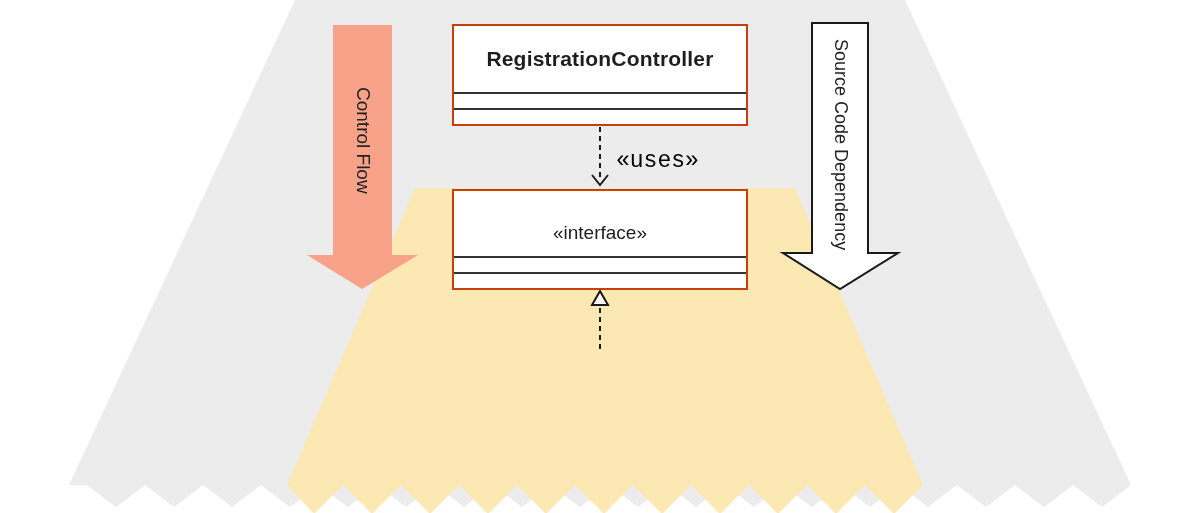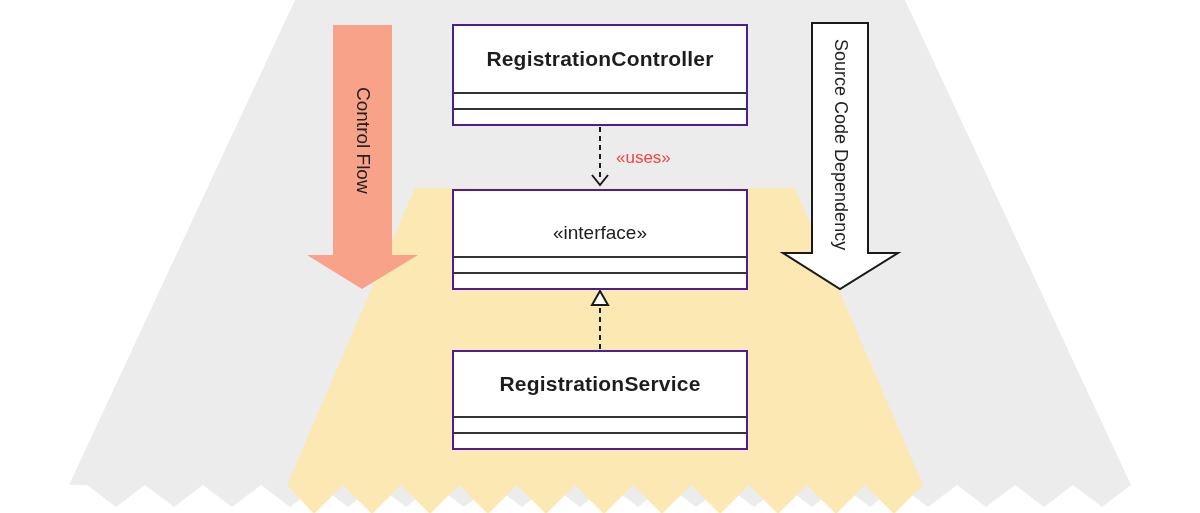--- a/index.html
+++ b/index.html
@@ -15,21 +15,21 @@
   .layer-svg {
     position: absolute;
     left: 0; top: 0;
     width: 1200px; height: 513px;
   }
   
   .uml-box {
     position: absolute;
     box-sizing: border-box;
     background: #ffffff;
-    border: 2px solid #4c1d95;
+    border: 2px solid #c2410c;
     display: flex;
     flex-direction: column;
   }
   .uml-title {
     flex: 1 1 auto;
     display: flex;
     flex-direction: column;
     align-items: center;
     justify-content: center;
     text-align: center;
@@ -47,24 +47,25 @@
   }
   .uml-comp {
     height: 14px;
     flex: 0 0 auto;
     border-top: 2px solid #333333;
     background: #ffffff;
   }
   
   .edge-label {
     position: absolute;
-    font-size: 17px;
+    font-size: 23px;
     font-weight: 400;
-    color: #ef4444;
+    color: #000000;
     white-space: nowrap;
+    font-family: Liberation Mono, monospace;
   }
   
   .v-label {
     position: absolute;
     writing-mode: vertical-rl;
     text-orientation: mixed;
     display: flex;
     align-items: center;
     justify-content: center;
     white-space: nowrap;
@@ -108,26 +109,19 @@
   </div>
 
   <div class="uml-box" style="left:452px; top:189px; width:296px; height:101px;">
     <div class="uml-title">
       <span class="stereotype">«interface»</span>
     </div>
     <div class="uml-comp"></div>
     <div class="uml-comp"></div>
   </div>
 
-  <div class="uml-box" style="left:452px; top:350px; width:296px; height:100px;">
-    <div class="uml-title">
-      <span class="name">RegistrationService</span>
-    </div>
-    <div class="uml-comp"></div>
-    <div class="uml-comp"></div>
-  </div>
 
   <div class="edge-label" style="left:616px; top:148px;">«uses»</div>
 
   <div class="v-label control" style="left:350px; top:25px; width:25px; height:230px;">Control Flow</div>
   <div class="v-label source" style="left:828px; top:25px; width:25px; height:240px;">Source Code Dependency</div>
 
 </div>
 
 </body></html>

